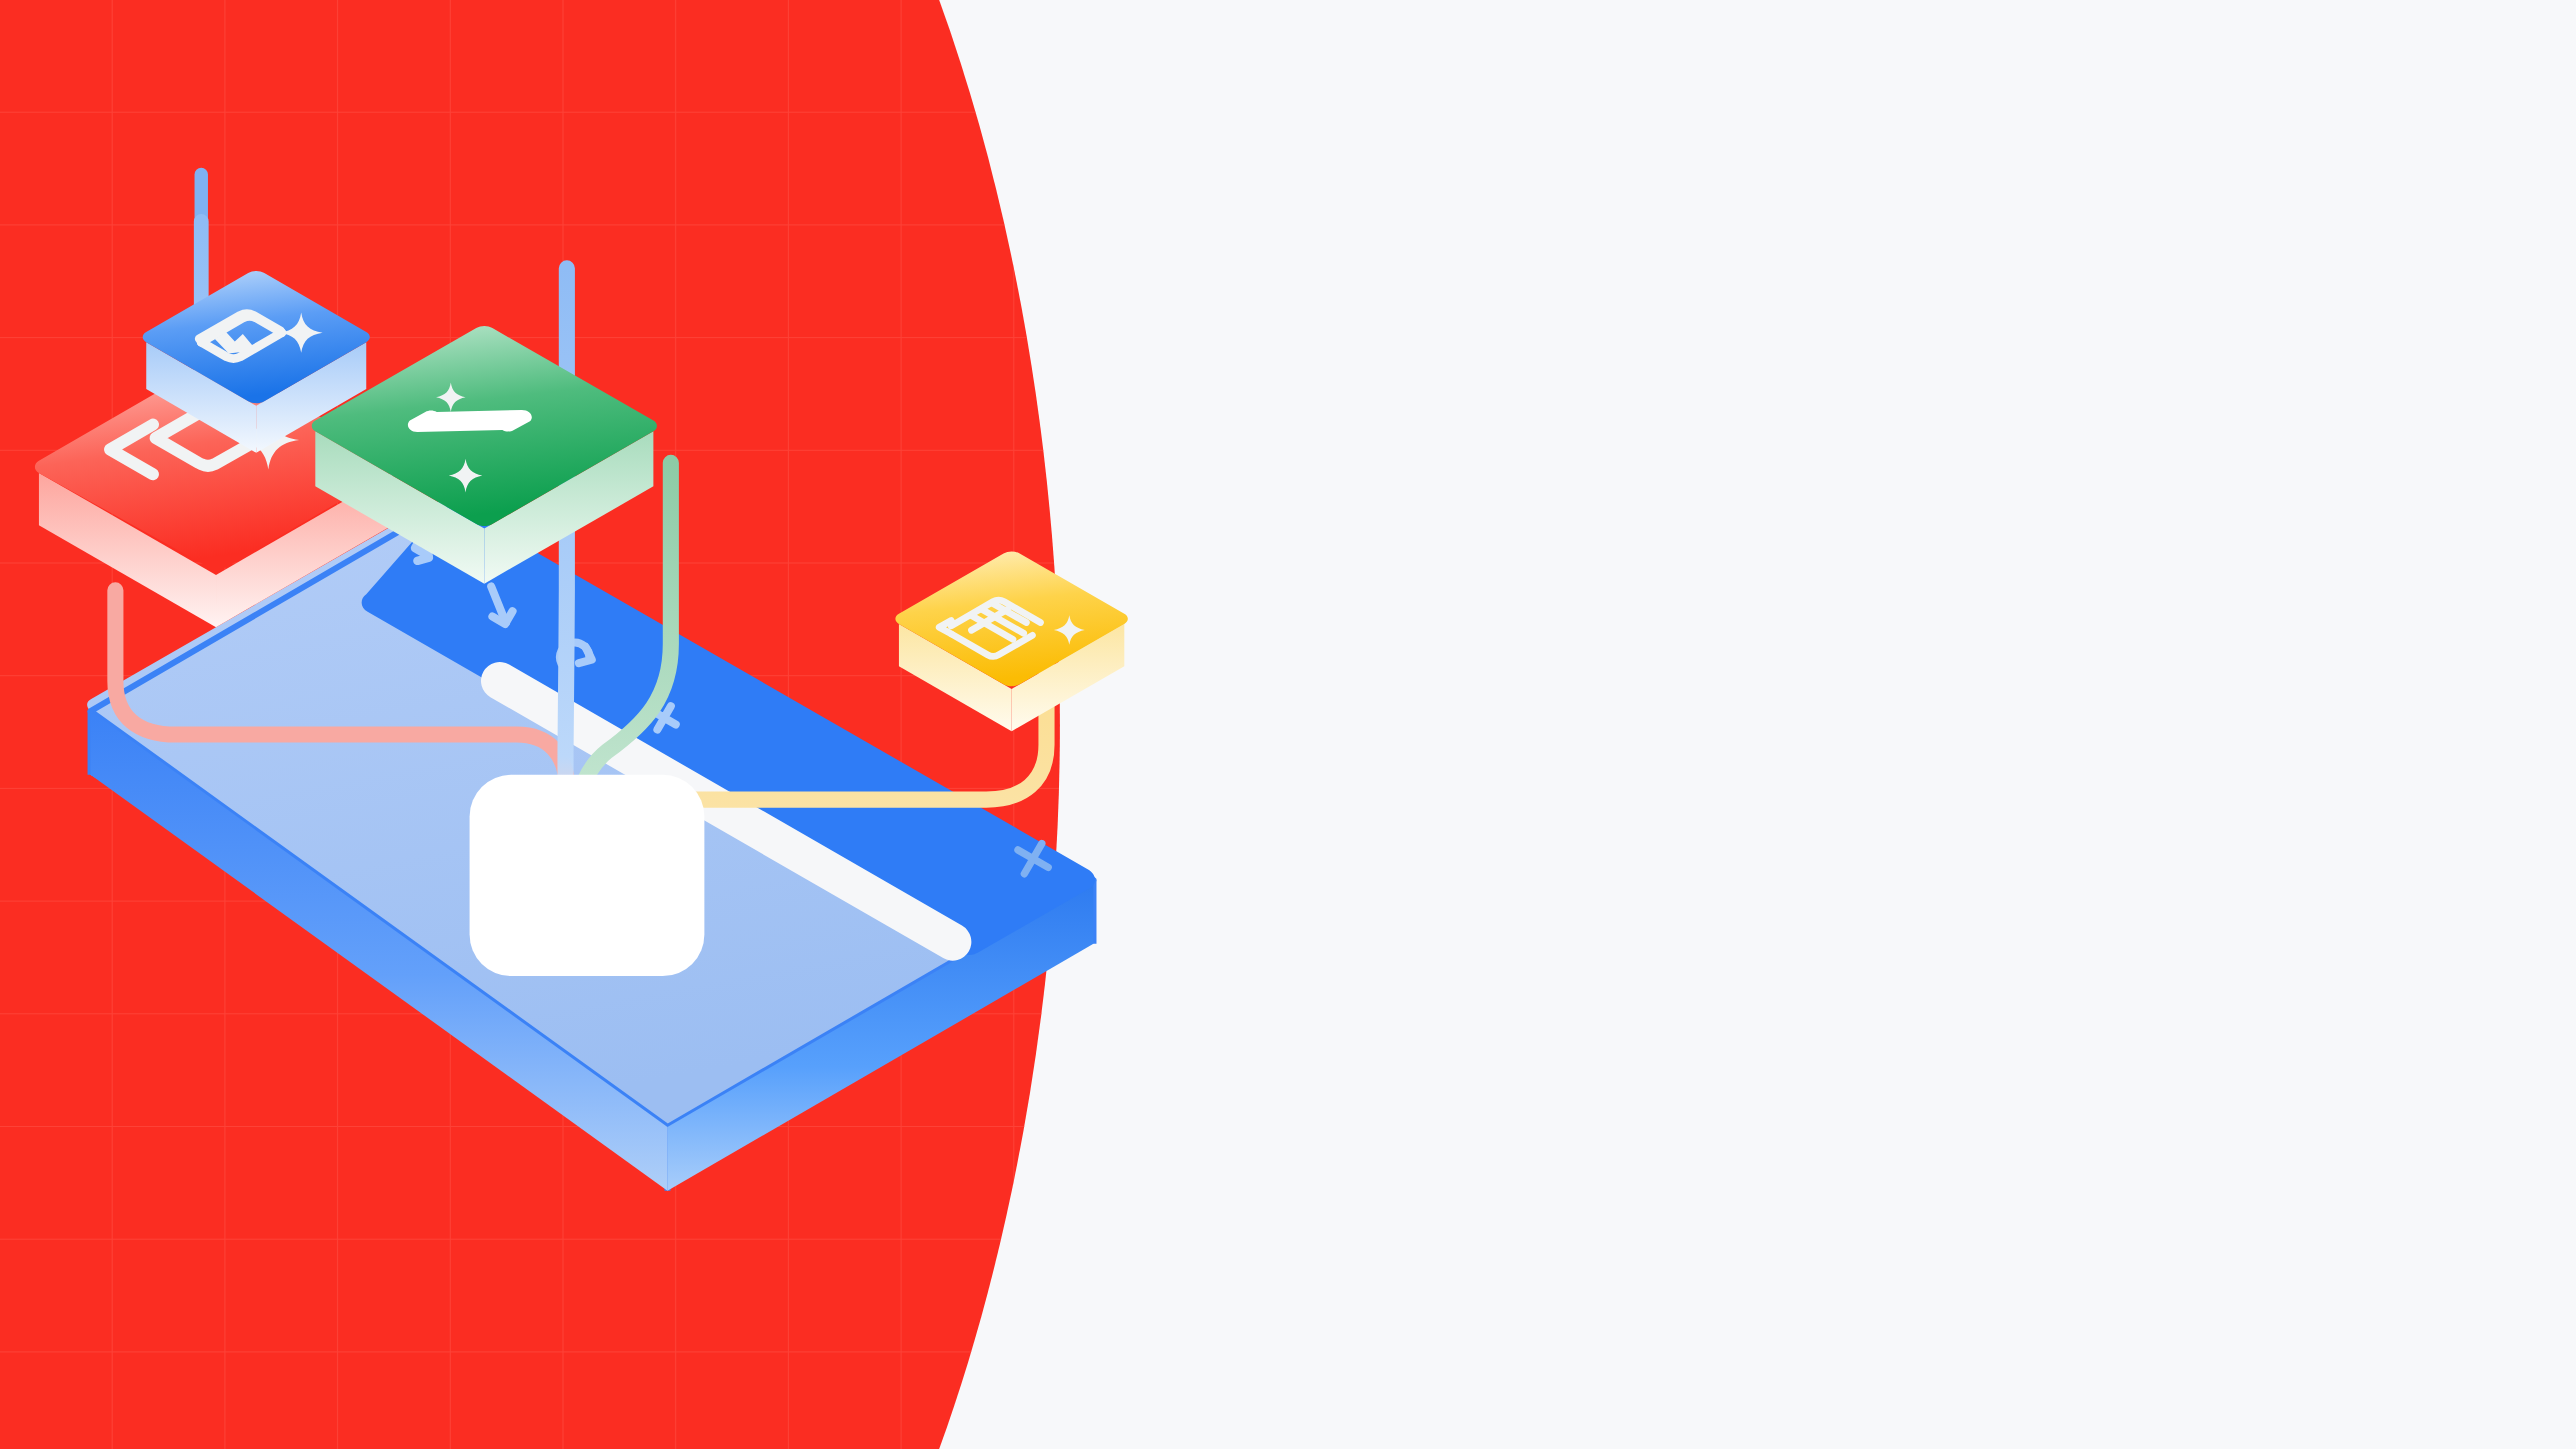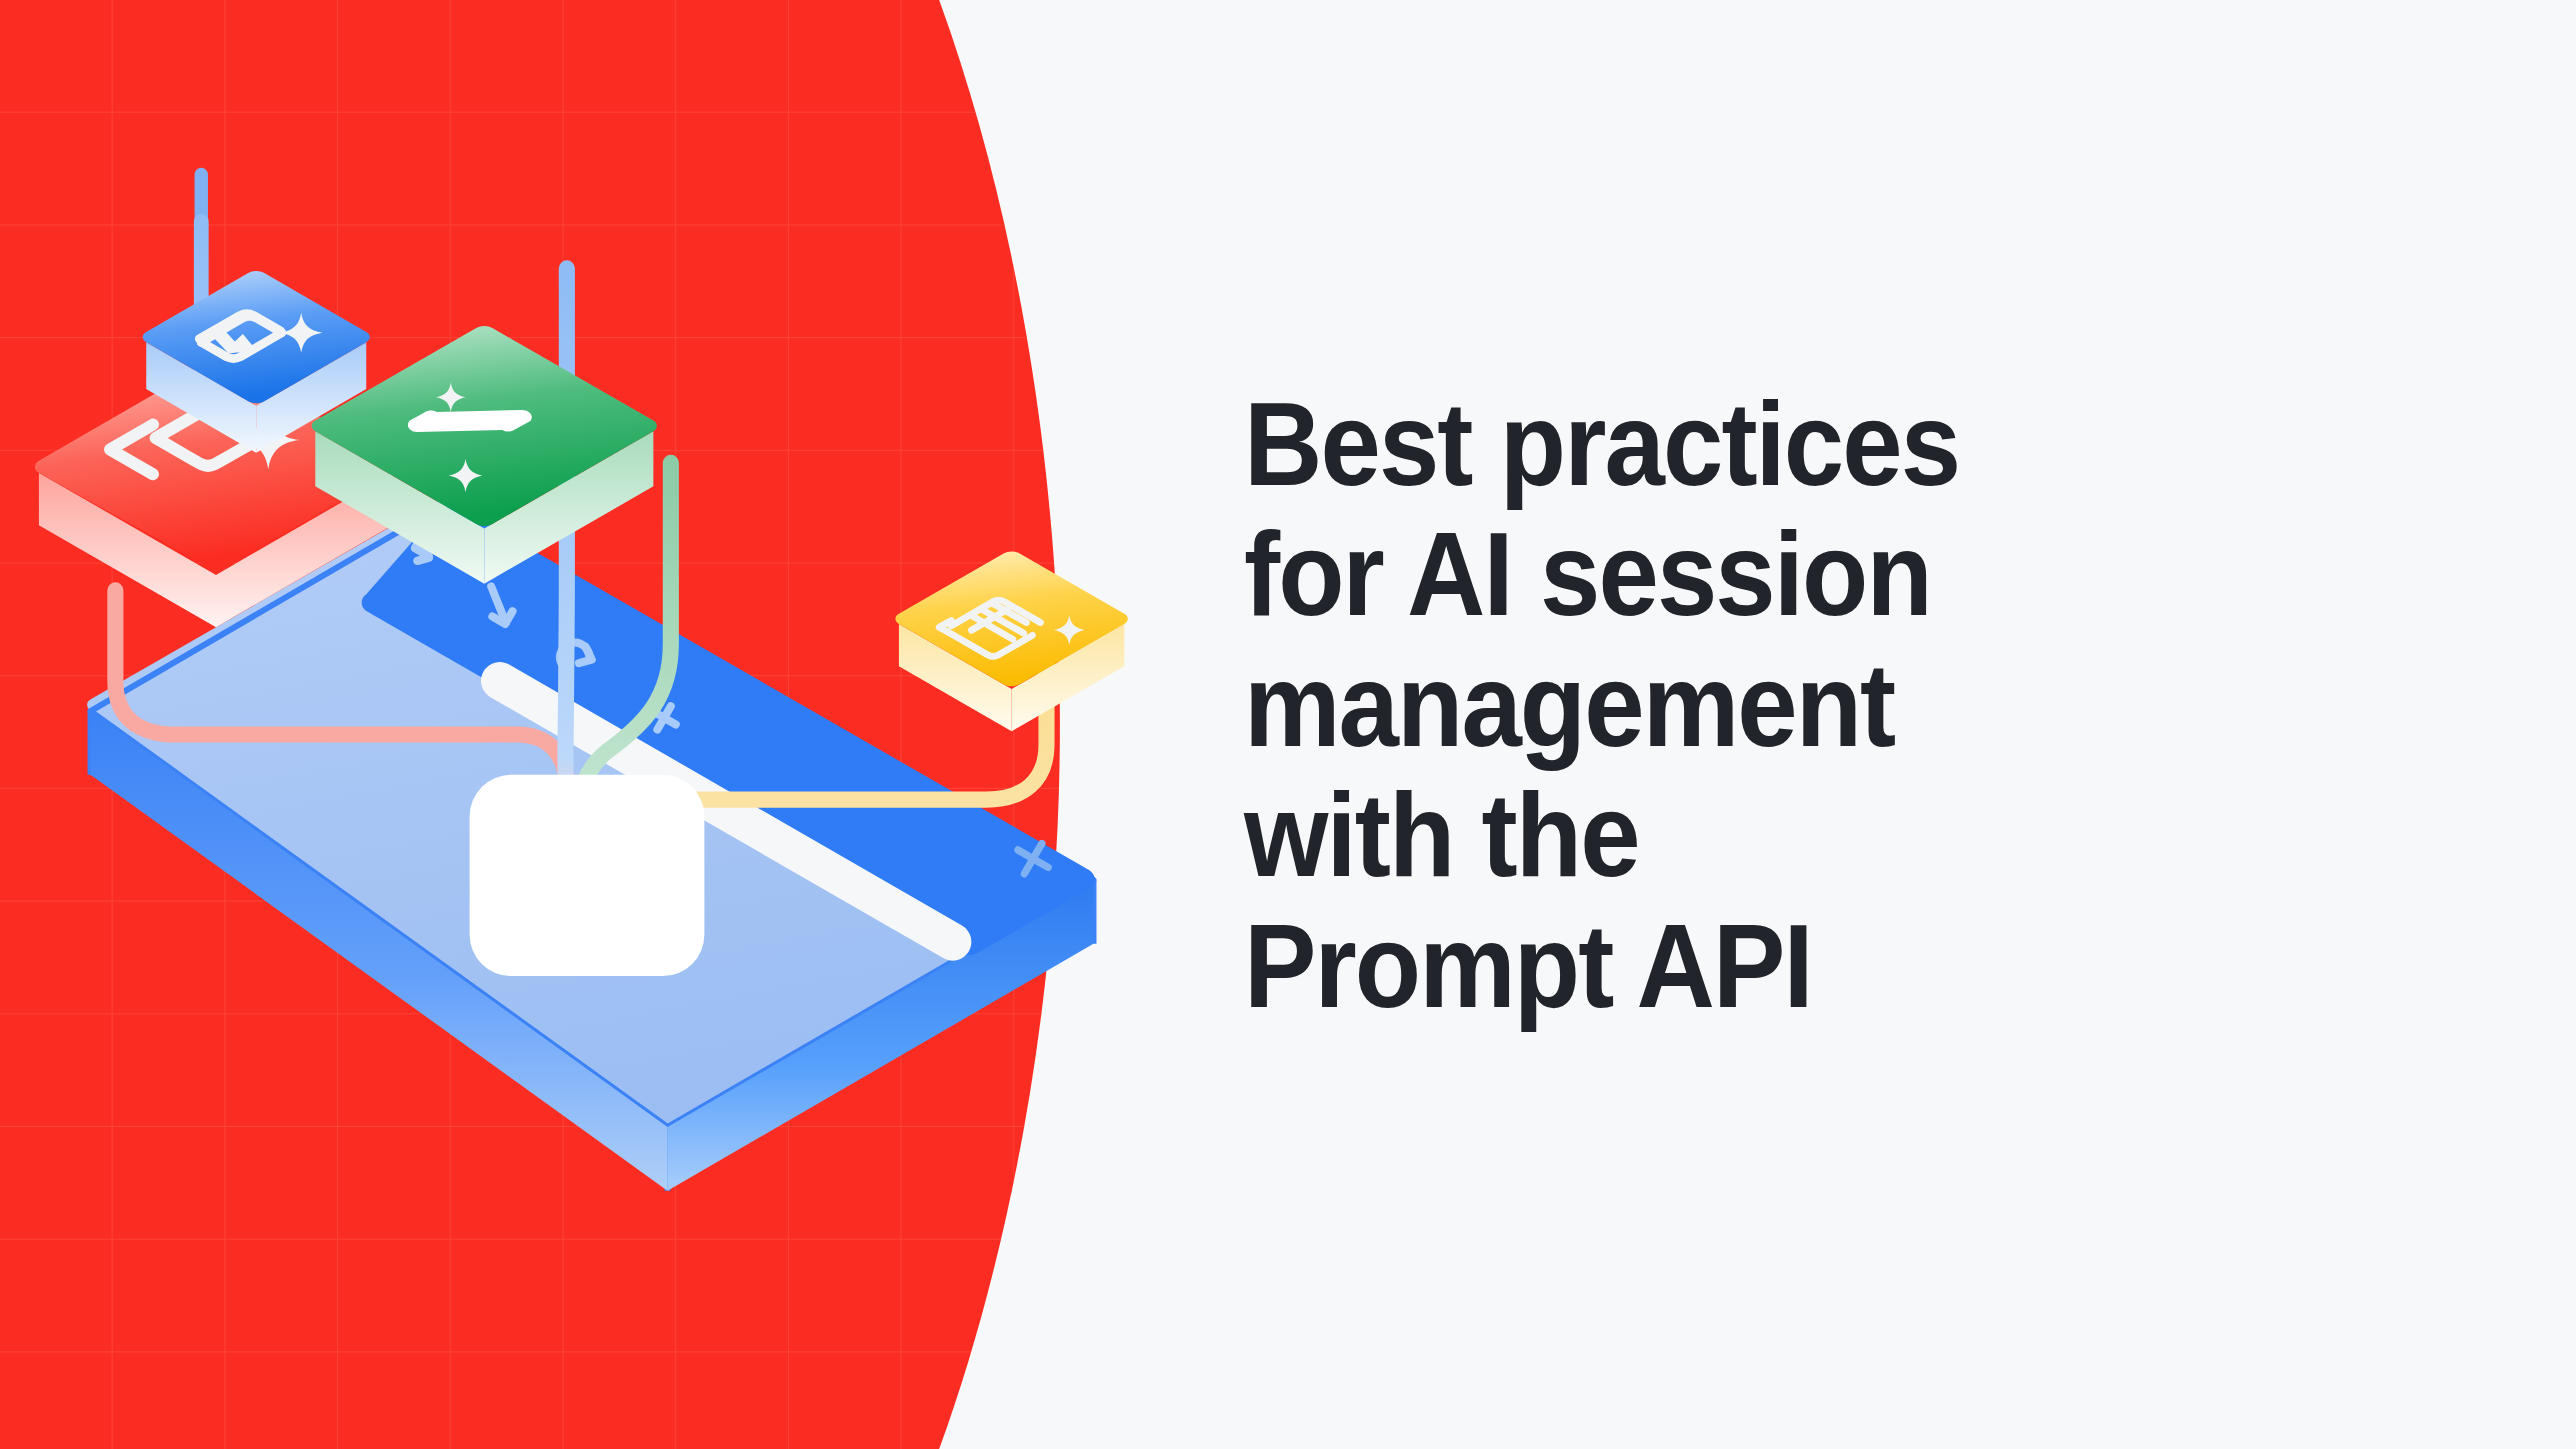--- a/index.html
+++ b/index.html
@@ -325,22 +325,15 @@
         <path d="M1447,917 L1510,953"></path>
         <path d="M1463,908 L1526,944"></path>
         <path d="M1479,899 L1530,928"></path>
       </g>
       <path d="M1594,917 C1596,930 1603,936 1617,939 C1603,942 1596,948 1594,961
                C1592,948 1585,942 1571,939 C1585,936 1592,930 1594,917 Z" fill="#F1F3F4"></path>
     </g>
 
   </svg>
 
-  <div id="headline-block">
-    <h1 id="headline">Best practices
-for AI session
-management
-with the
-Prompt API</h1>
-  </div>
 
 </div>
 
 
 </body></html>

